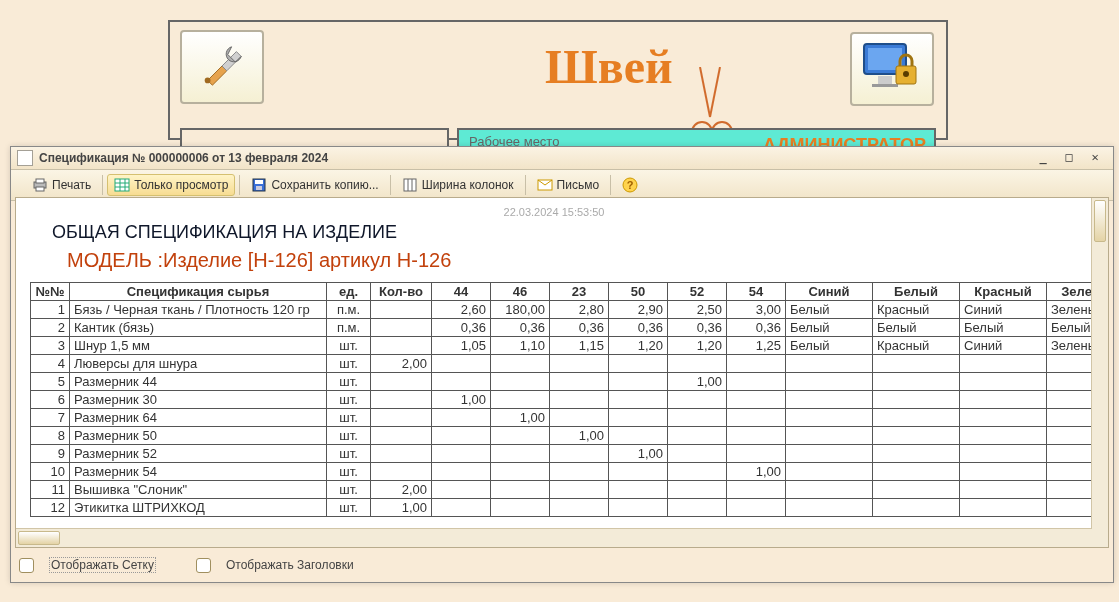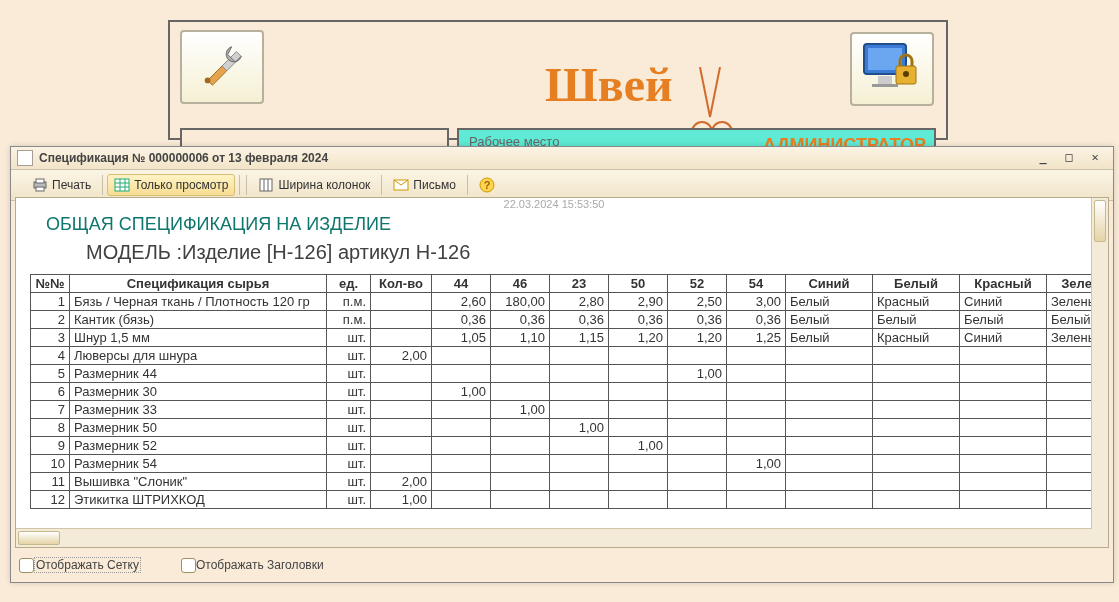--- a/index.html
+++ b/index.html
@@ -51,21 +51,21 @@
     border: 2px solid #b7b09d;
     border-radius: 4px;
     background: linear-gradient(#fff,#f5f0d3);
     display: flex;
     align-items: center;
     justify-content: center;
   }
   .bg-title {
     position: absolute;
     left: 375px;
-    top: 35px;
+    top: 17px;
     font-size: 48px;
     font-family: "Comic Sans MS", cursive;
     color: #e67e22;
     font-weight: bold;
   }
   .bg-sub-boxes {
     position: absolute;
     left: 10px;
     bottom: -20px;
     width: calc(100% - 20px);
@@ -212,39 +212,39 @@
   }
   .sb-corner {
     position: absolute;
     right: 0; bottom: 0;
     width: 16px; height: 18px;
     background: #f3ebd8;
   }
   .doc-body {
     position: absolute;
     left: 0; top: 0; right: 16px; bottom: 18px;
-    padding: 0 14px;
+    padding: 8px 14px;
     box-sizing: border-box;
     overflow: hidden;
   }
   .timestamp {
     text-align: center;
     font-size: 11px;
     color: #aaa;
     margin-bottom: 2px;
   }
   .doc-heading {
     font-size: 18px;
-    color: #0f766e;
-    margin: 4px 0 6px 16px;
+    color: #0f172a;
+    margin: 4px 0 6px 22px;
   }
   .doc-model {
     font-size: 20px;
-    color: #404040;
-    margin: 0 0 10px 56px;
+    color: #c2410c;
+    margin: 0 0 10px 37px;
   }
 
   table.spec {
     border-collapse: collapse;
     width: 100%;
     table-layout: fixed;
   }
   table.spec th, table.spec td {
     border: 1px solid #555;
     font-size: 13px;
@@ -254,40 +254,40 @@
     white-space: nowrap;
   }
   table.spec th {
     font-weight: bold;
     text-align: center;
     color: #333;
   }
   table.spec td { color: #333; }
   .col-num   { width: 30px; text-align: right; }
   .col-name  { width: 248px; text-align: left; }
-  .col-unit  { width: 35px; text-align: right; }
+  .col-unit  { width: 35px; text-align: center; }
   .col-qty   { width: 52px; text-align: right; }
   .col-size  { width: 50px; text-align: right; }
   .col-color { width: 78px; text-align: left; }
 
   .footer {
     position: absolute;
     left: 4px; right: 4px; bottom: 4px;
     height: 26px;
     display: flex;
     align-items: center;
     gap: 40px;
     padding: 0 4px;
   }
   .chk {
     display: flex;
     align-items: center;
     font-size: 12px;
     color: #444;
-    gap: 0;
+    gap: 15px;
   }
   .chk-box {
     width: 13px; height: 13px;
     border: 1px solid #a08f5f;
     border-radius: 3px;
     background: #fff;
   }
   .chk.focus .chk-label {
     border: 1px dotted #999;
     padding: 0 1px;
@@ -363,20 +363,30 @@
       <div class="tbtn active">
         <span class="tbtn-icon">
             <svg width="16" height="16" viewBox="0 0 16 16">
               <rect x="1" y="2" width="14" height="12" fill="#fff" stroke="#2a7"></rect>
               <path d="M1 6h14M1 10h14M6 2v12M11 2v12" stroke="#2a7"></path>
             </svg>
           </span>
         <span>Только просмотр</span>
       </div>
       <div class="sep"></div>
+      <div class="tbtn">
+        <span class="tbtn-icon">
+            <svg width="16" height="16" viewBox="0 0 16 16">
+              <rect x="2" y="2" width="12" height="12" fill="#3a6fd8" stroke="#234"></rect>
+              <rect x="4" y="3" width="8" height="4" fill="#fff"></rect>
+              <rect x="5" y="9" width="6" height="4" fill="#ccd"></rect>
+            </svg>
+          </span>
+        <span>Сохранить копию...</span>
+      </div>
       <div class="sep"></div>
       <div class="tbtn">
         <span class="tbtn-icon">
             <svg width="16" height="16" viewBox="0 0 16 16">
               <rect x="2" y="2" width="12" height="12" fill="#fff" stroke="#666"></rect>
               <path d="M6 2v12M10 2v12" stroke="#666"></path>
             </svg>
           </span>
         <span>Ширина колонок</span>
       </div>
@@ -518,21 +528,21 @@
                 <td class="col-size"></td>
                 <td class="col-size"></td>
                 <td class="col-size"></td>
                 <td class="col-color"></td>
                 <td class="col-color"></td>
                 <td class="col-color"></td>
                 <td class="col-color"></td>
               </tr>
               <tr>
                 <td class="col-num">7</td>
-                <td class="col-name">Размерник 33</td>
+                <td class="col-name">Размерник 64</td>
                 <td class="col-unit">шт.</td>
                 <td class="col-qty"></td>
                 <td class="col-size"></td>
                 <td class="col-size">1,00</td>
                 <td class="col-size"></td>
                 <td class="col-size"></td>
                 <td class="col-size"></td>
                 <td class="col-size"></td>
                 <td class="col-color"></td>
                 <td class="col-color"></td>

